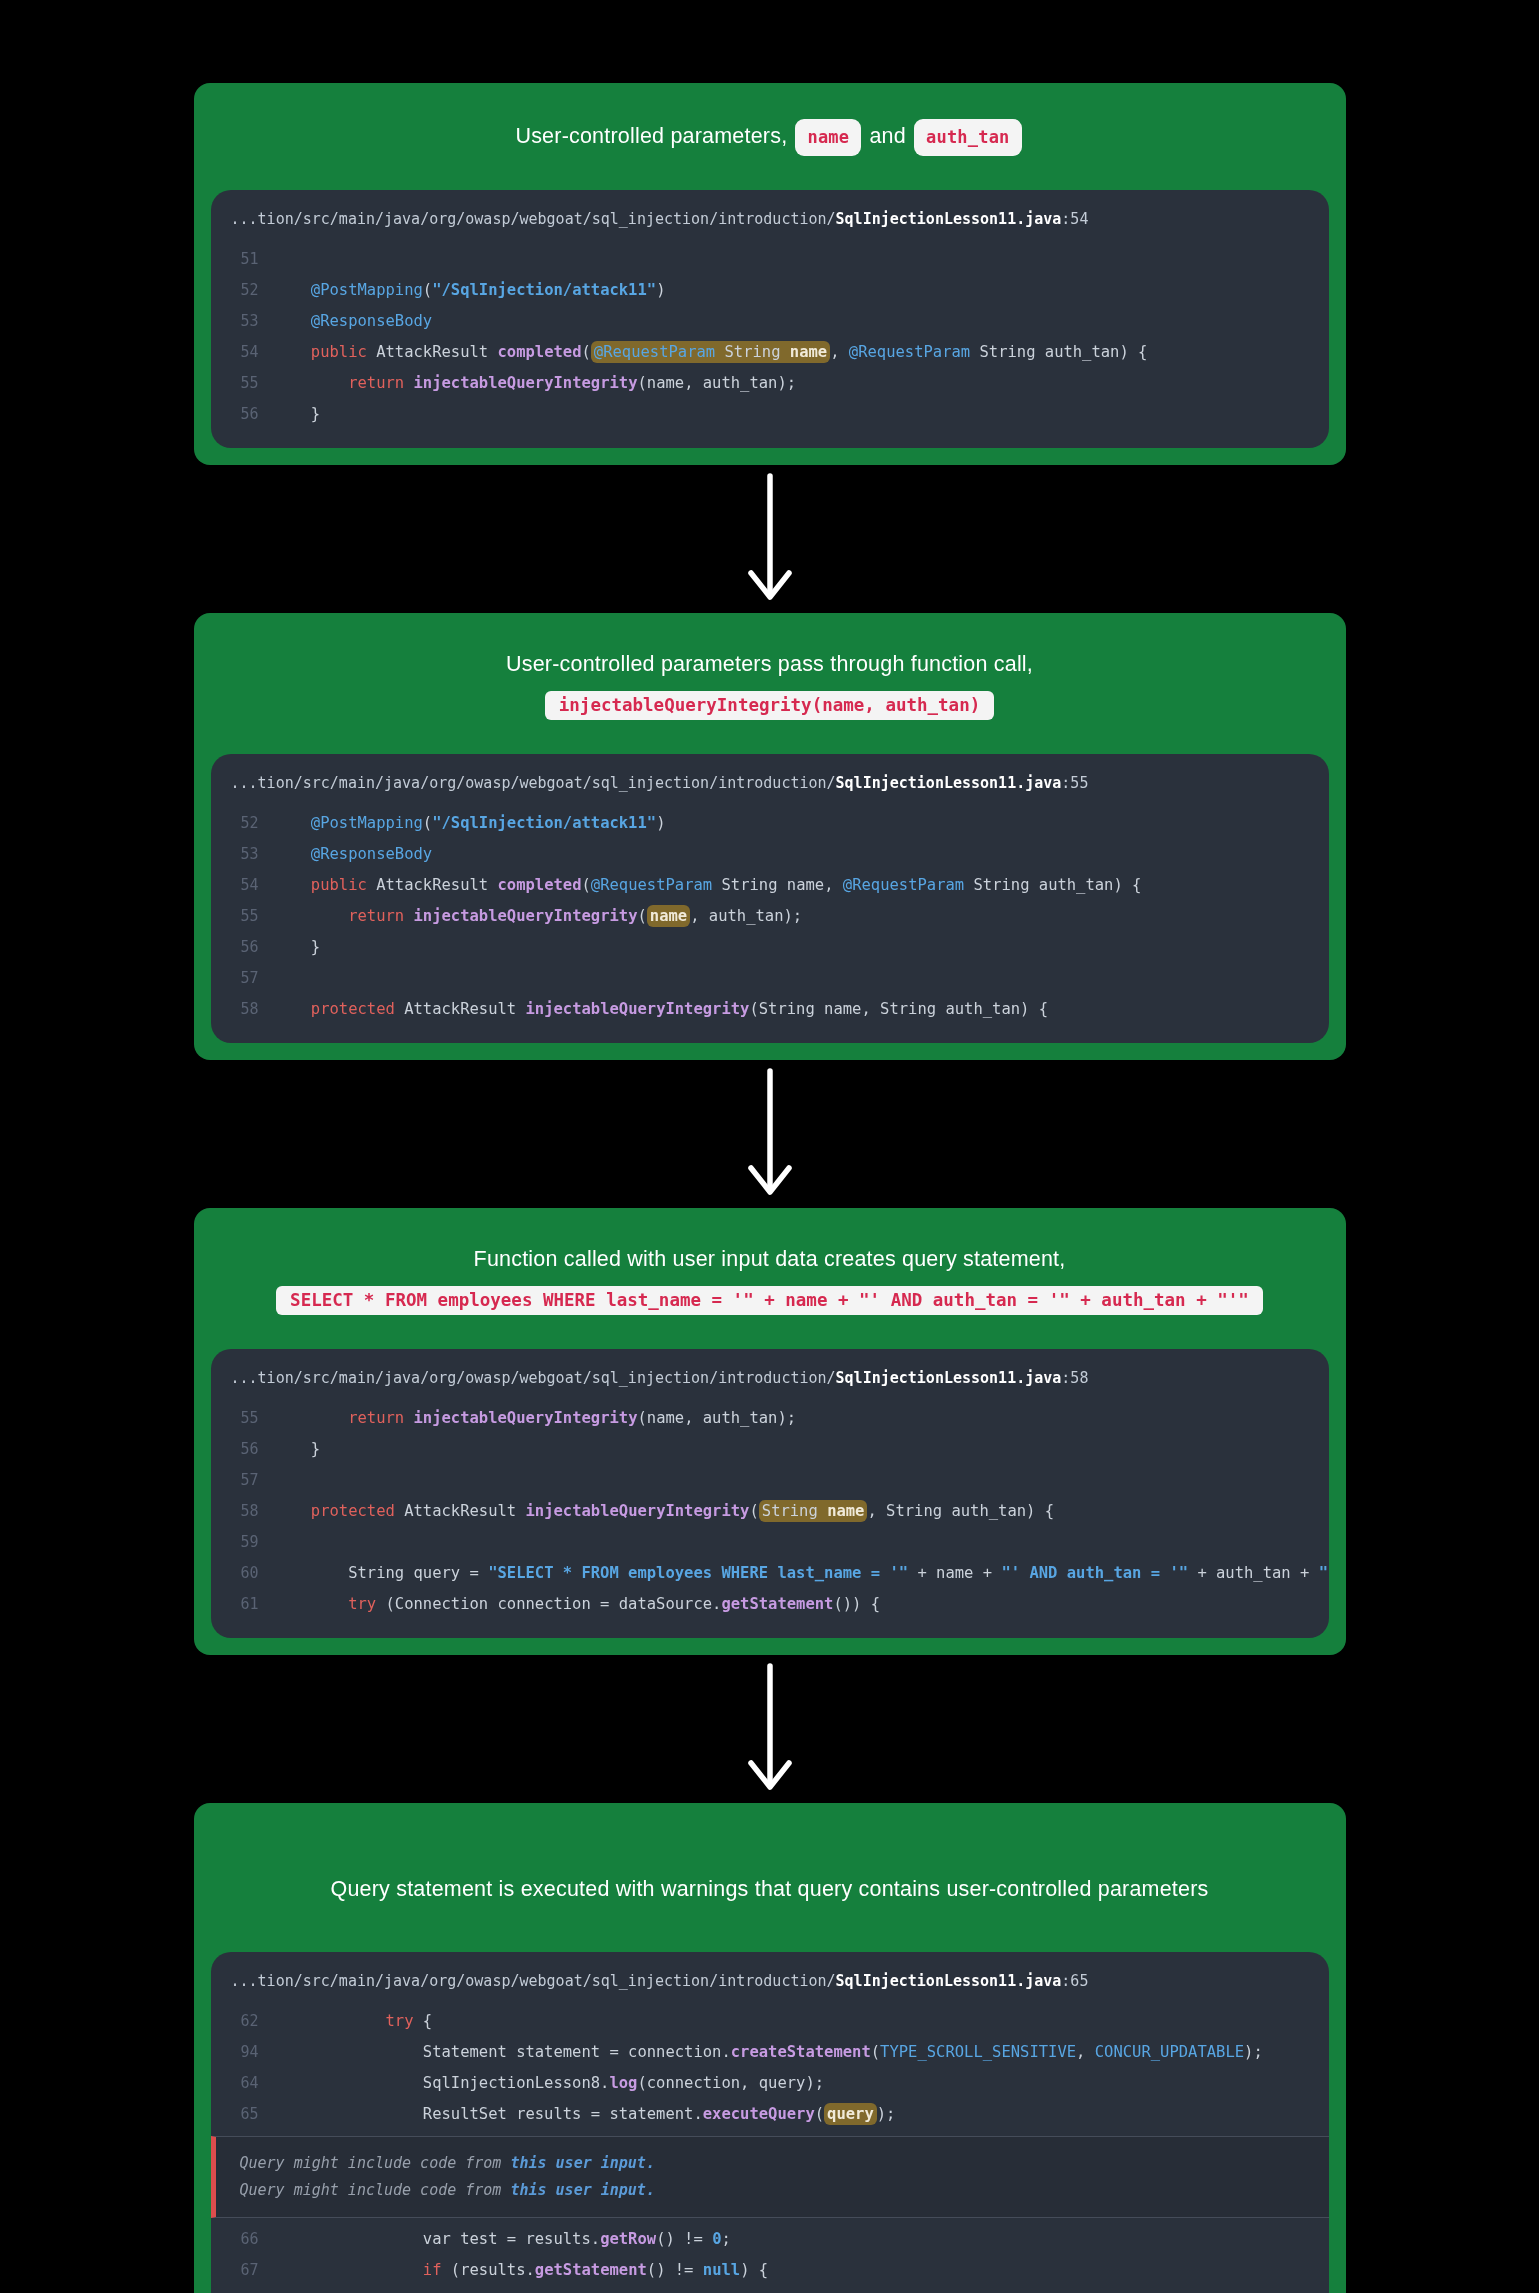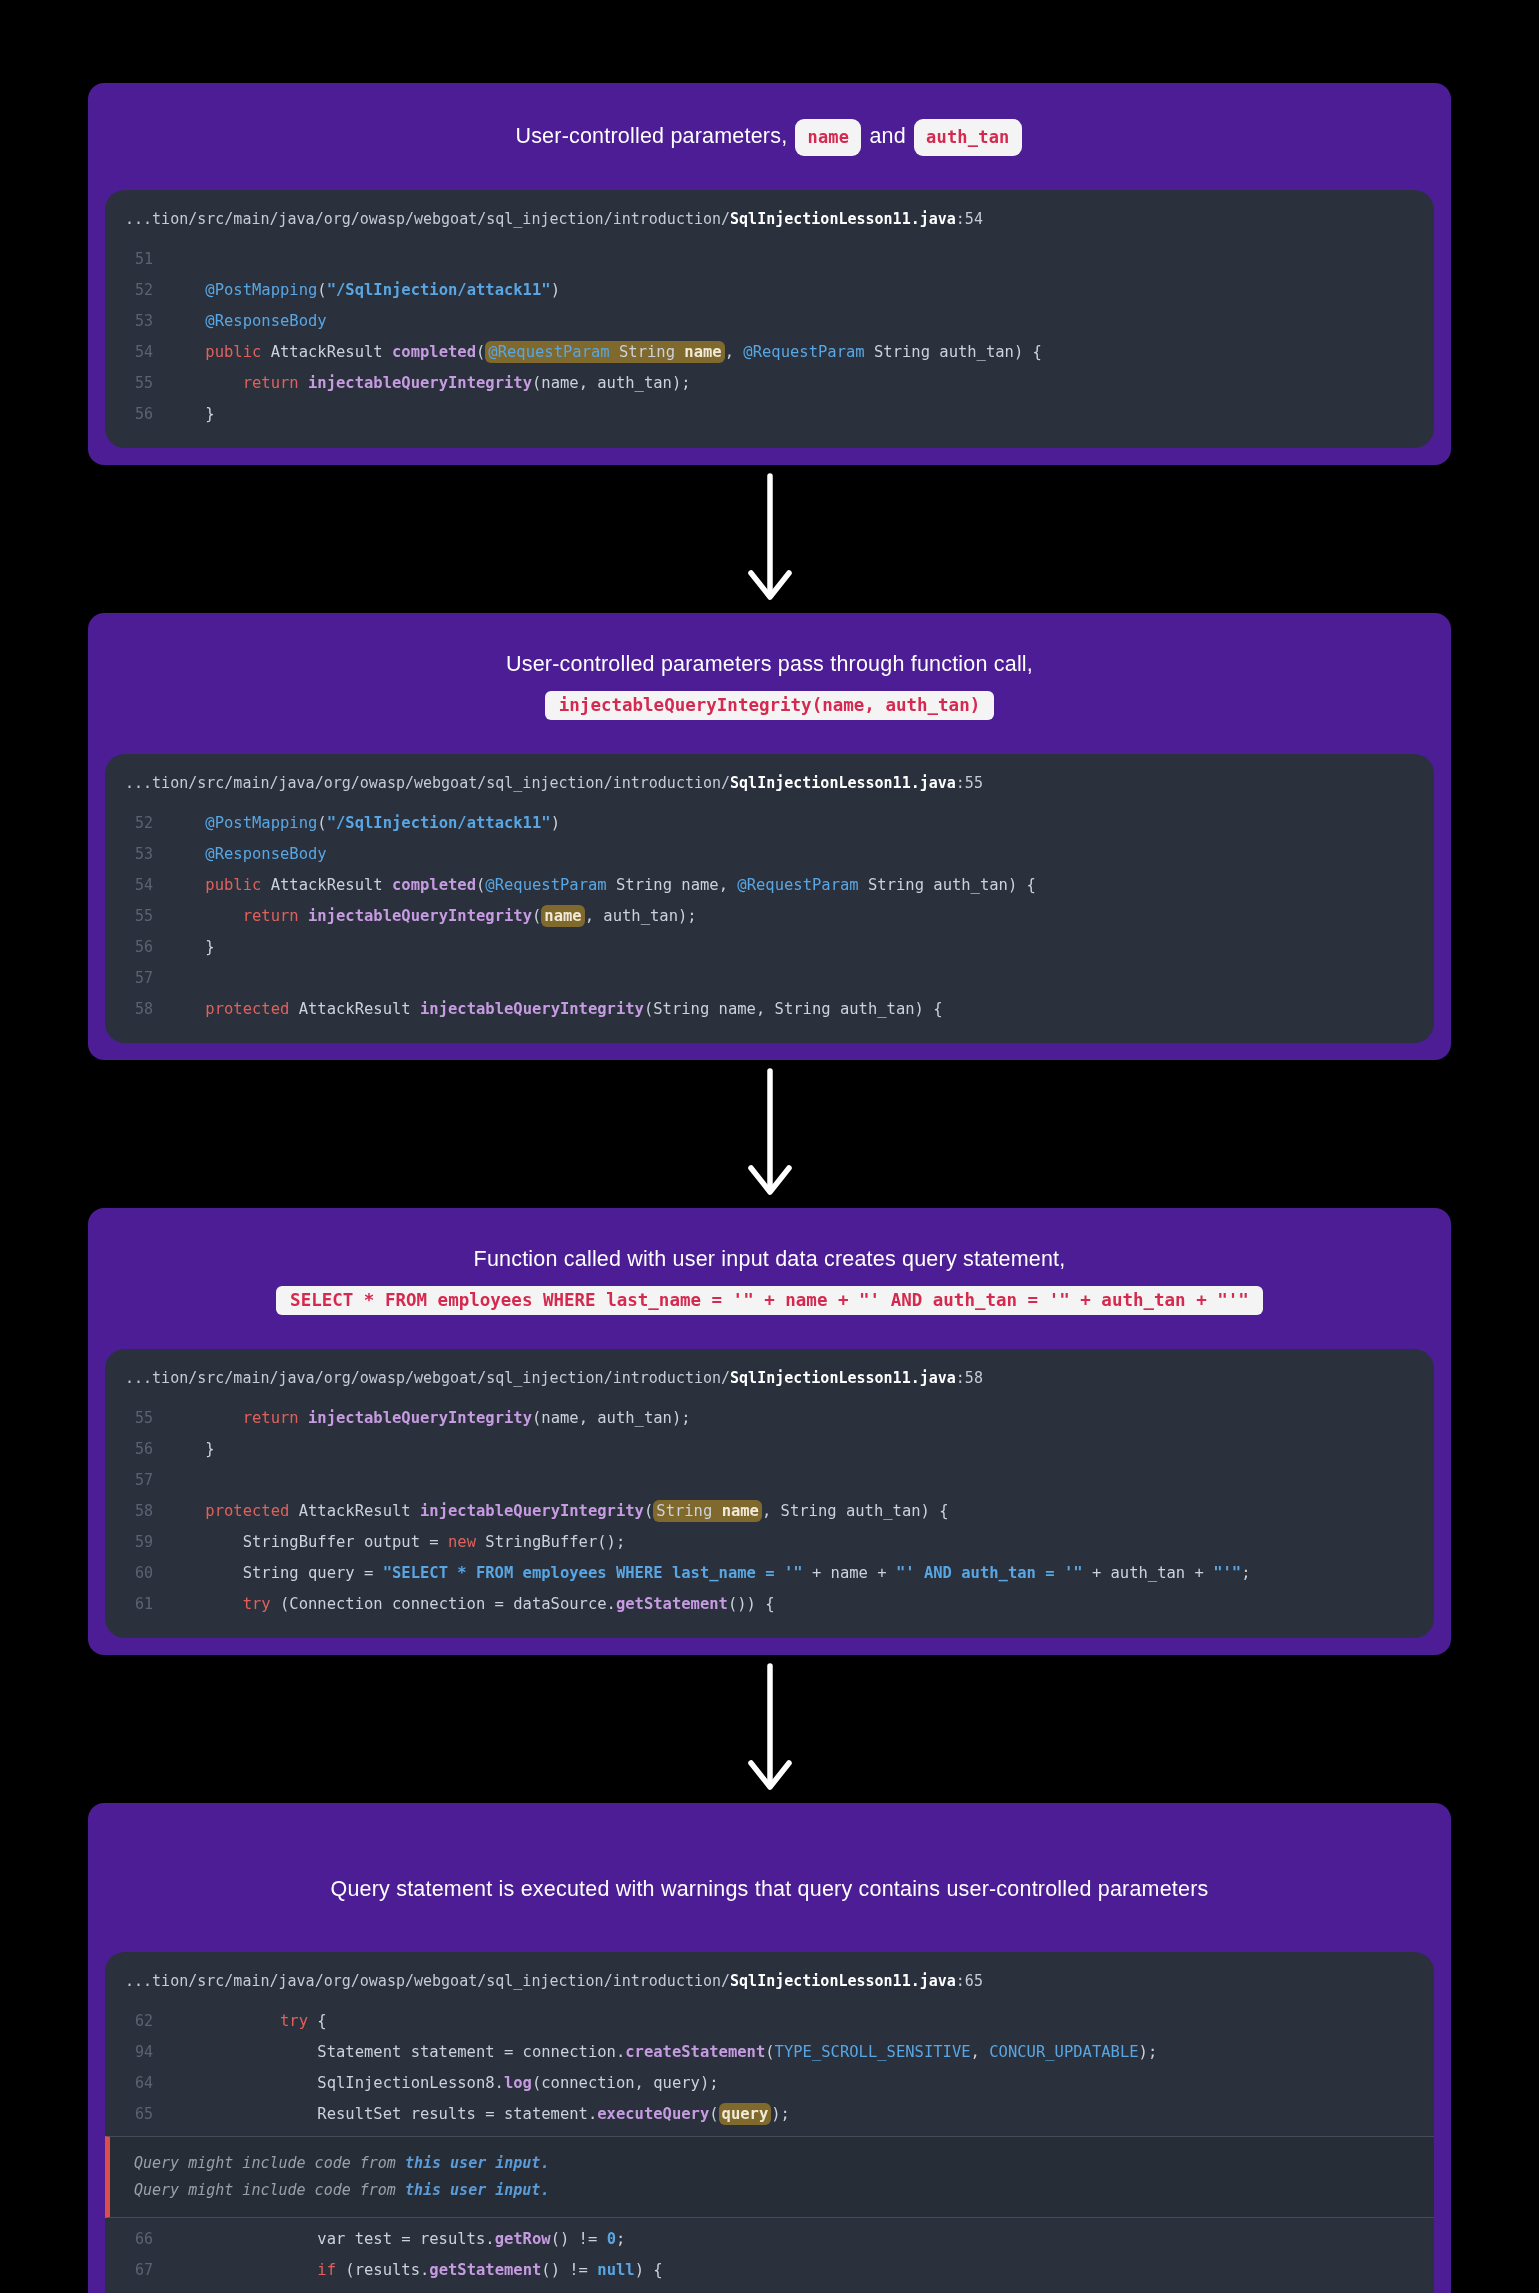--- a/index.html
+++ b/index.html
@@ -3,21 +3,21 @@
 <meta charset="utf-8">
 <style>
   html,body{margin:0;padding:0;}
   body{
     width:1539px;min-height:2293px;background:#000;
     font-family:"Liberation Sans",sans-serif;
     -webkit-font-smoothing:antialiased;
   }
   .flow{display:flex;flex-direction:column;align-items:center;padding-top:83px;padding-bottom:60px;}
   .panel{
-    width:1363px;box-sizing:border-box;background:#4c1d95;border-radius:16px;
+    width:1152px;box-sizing:border-box;background:#15803d;border-radius:16px;
     padding:32px 17px 17px;
   }
   .panel-head{text-align:center;margin:4px 0 34px;}
   .panel:nth-of-type(4) .panel-head{margin:39px 0 48px;}
   .panel-title{color:#ffffff;font-size:21.5px;letter-spacing:.2px;line-height:30px;}
   .badge{
     display:inline-block;background:#f4f4f4;color:#d62950;
     font-family:"DejaVu Sans Mono",monospace;font-weight:bold;font-size:17px;
     padding:3px 12px 4px;border-radius:9px;vertical-align:middle;margin:0 2px;
   }
@@ -165,21 +165,20 @@
           <div class="code-line">
             <span class="ln">57</span>
             <span class="code-text"></span>
           </div>
           <div class="code-line">
             <span class="ln">58</span>
             <span class="code-text"><span>    </span><span class="kw">protected</span><span> AttackResult </span><span class="fn">injectableQueryIntegrity</span><span>(</span><span class="hl"><span>String </span><span class="em">name</span></span><span>, String auth_tan) {</span></span>
           </div>
           <div class="code-line">
             <span class="ln">59</span>
-            <span class="code-text"><span>        StringBuffer output = </span><span class="kw">new</span><span> StringBuffer();</span></span>
           </div>
           <div class="code-line">
             <span class="ln">60</span>
             <span class="code-text"><span>        String query = </span><span class="str">"SELECT * FROM employees WHERE last_name = '"</span><span> + name + </span><span class="str">"' AND auth_tan = '"</span><span> + auth_tan + </span><span class="str">"'"</span><span>;</span></span>
           </div>
           <div class="code-line">
             <span class="ln">61</span>
             <span class="code-text"><span>        </span><span class="kw">try</span><span> (Connection connection = dataSource.</span><span class="fn">getStatement</span><span>()) {</span></span>
           </div>
         </div>

